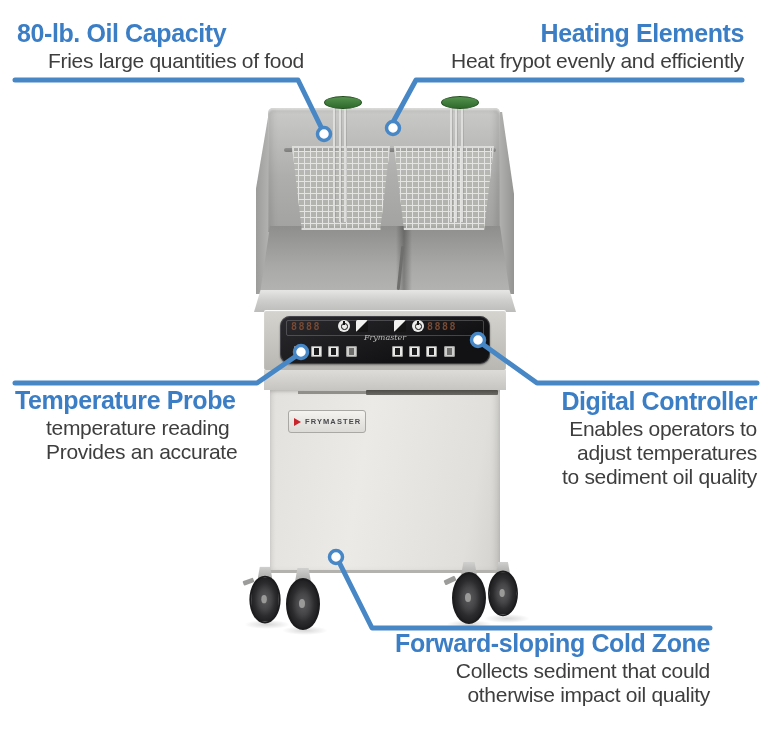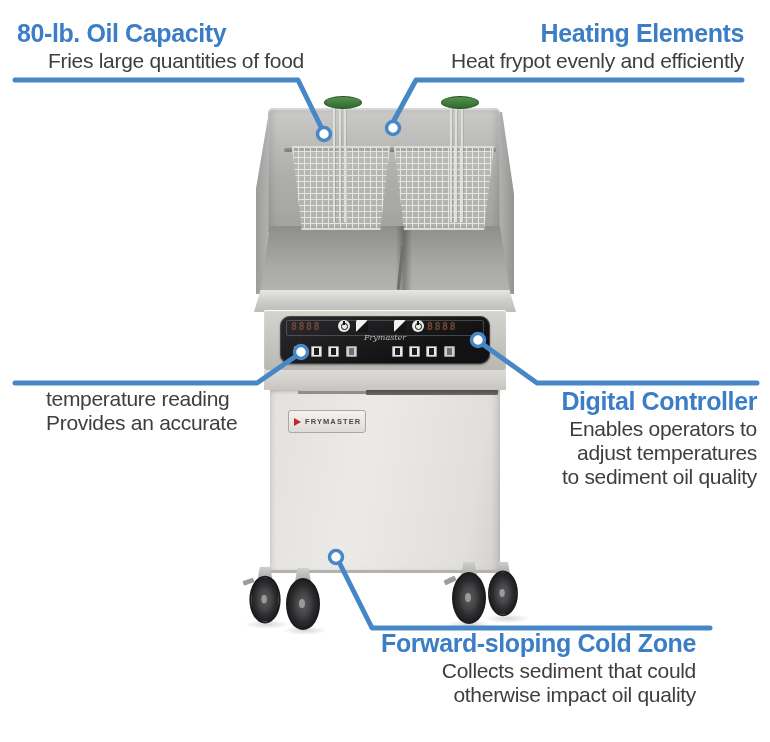--- a/index.html
+++ b/index.html
@@ -8,21 +8,21 @@
   
   .callout{position:absolute;z-index:12;}
   .callout h2{margin:0 0 3px 0;font-size:25px;font-weight:bold;color:#3b7ec5;
               letter-spacing:-0.4px;line-height:1.05;}
   .callout .cline{font-size:21px;color:#3f3e3e;line-height:24px;letter-spacing:-0.3px;margin-left:31px;}
   .ta-r{text-align:right;}
   #co-oil{left:17px;top:20px;}
   #co-heating{right:26px;top:20px;}
   #co-probe{left:15px;top:387px;}
   #co-controller{right:13px;top:388px;}
-  #co-coldzone{right:74px;top:630px;}
+  #co-coldzone{right:60px;top:630px;}
   
   #callout-lines{position:absolute;left:0;top:0;z-index:10;}
   
   .part{position:absolute;}
   #fryer{position:absolute;left:0;top:0;width:770px;height:742px;z-index:1;}
   .fry-backsplash{left:268px;top:108px;width:232px;height:124px;border-radius:5px 5px 0 0;
     background:linear-gradient(180deg,#cacac8,#aeaeac 55%,#a2a2a0);
     box-shadow:inset 0 2px 2px rgba(255,255,255,.5),inset -4px 0 6px rgba(0,0,0,.12),inset 4px 0 6px rgba(0,0,0,.10);}
   .fry-side-left{left:256px;top:118px;width:14px;height:176px;
     background:linear-gradient(90deg,#9c9c9a,#b5b5b3);
@@ -214,20 +214,21 @@
     <h2>80-lb. Oil Capacity</h2>
     <div class="cline">Fries large quantities of food</div>
   </div>
 
   <div class="callout ta-r" id="co-heating">
     <h2>Heating Elements</h2>
     <div class="cline">Heat frypot evenly and efficiently</div>
   </div>
 
   <div class="callout" id="co-probe">
+    <h2>Temperature Probe</h2>
     <div class="cline">temperature reading</div>
     <div class="cline">Provides an accurate</div>
   </div>
 
   <div class="callout ta-r" id="co-controller">
     <h2>Digital Controller</h2>
     <div class="cline">Enables operators to</div>
     <div class="cline">adjust temperatures</div>
     <div class="cline">to sediment oil quality</div>
   </div>

